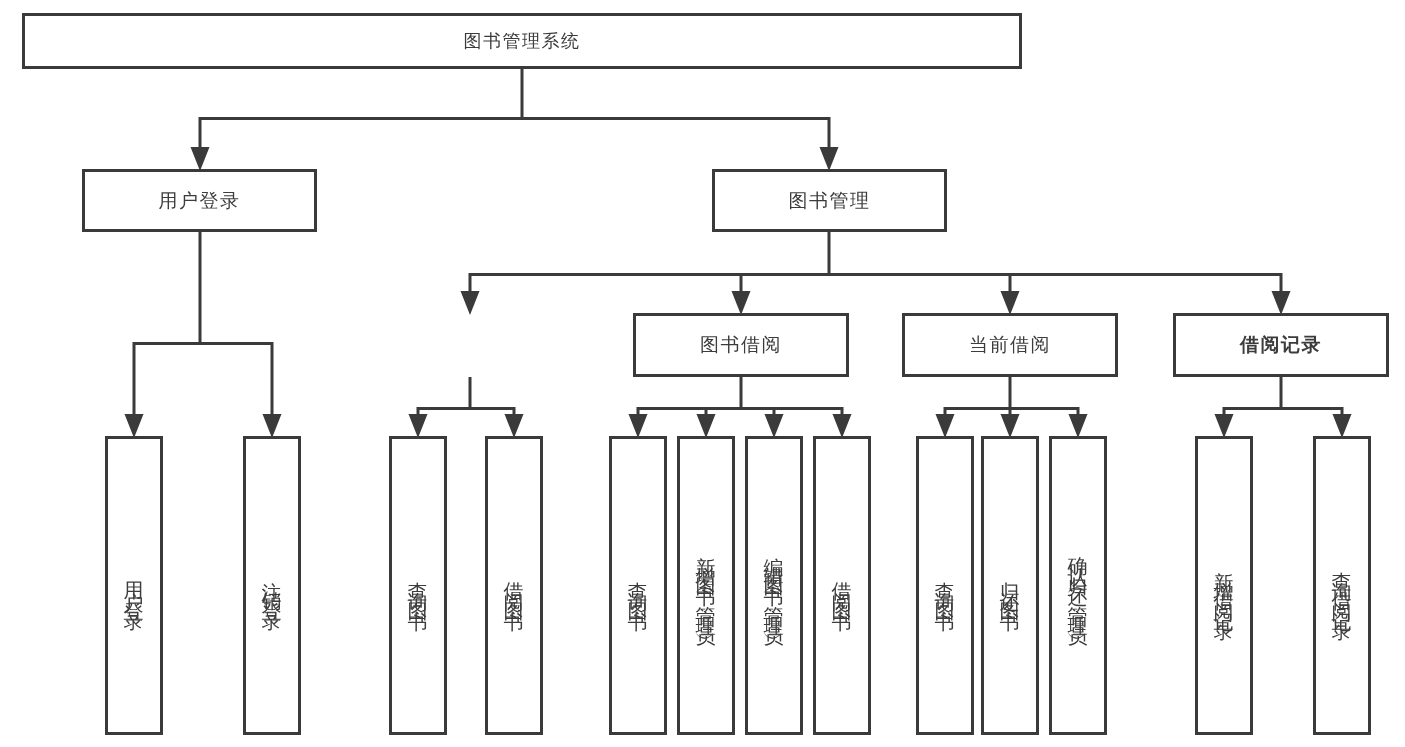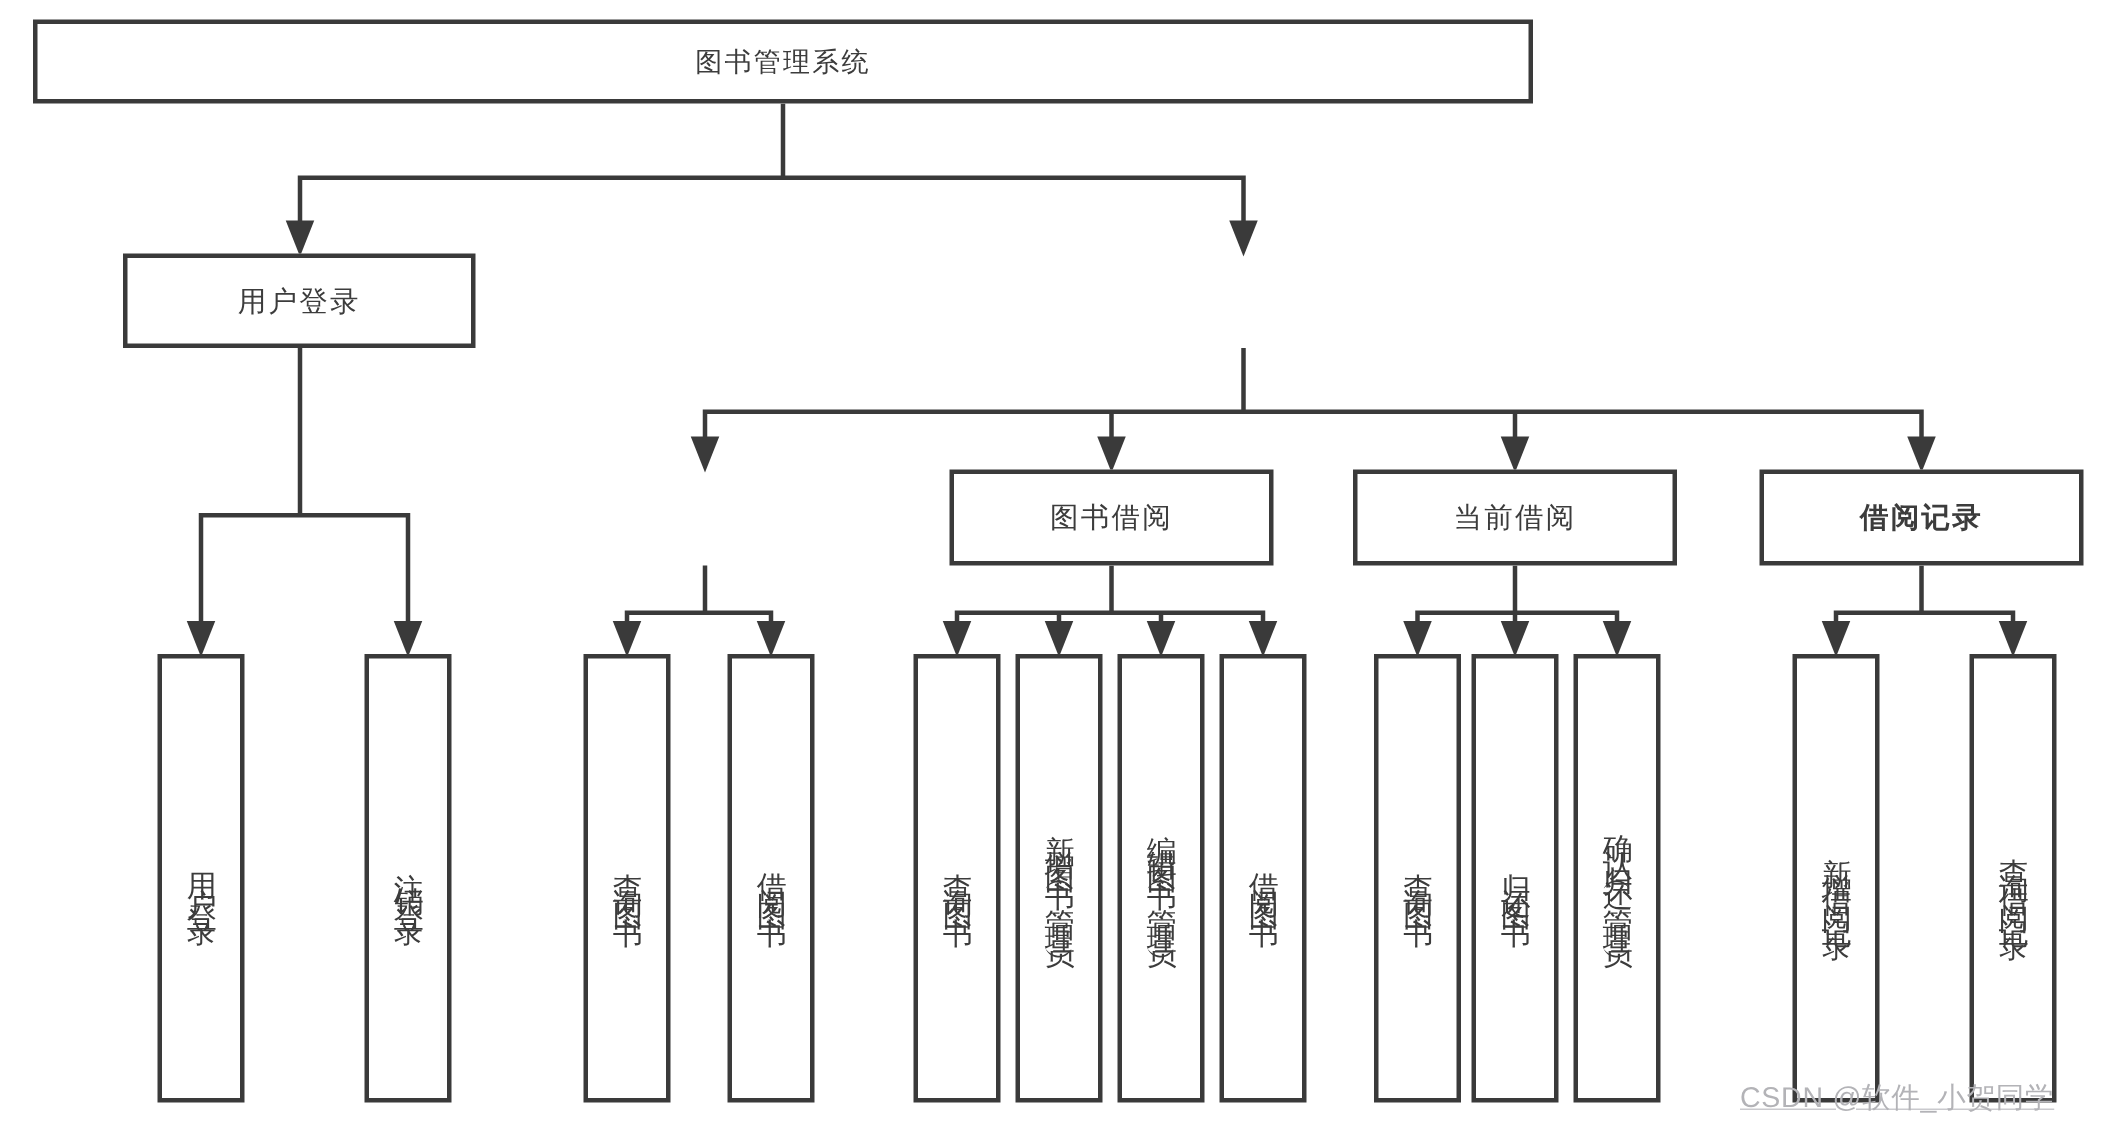--- a/index.html
+++ b/index.html
@@ -106,20 +106,23 @@
     </g>
   </svg>
 
   <div class="box hbox root" style="left:22px; top:13px; width:1000px; height:56px;">
     <span>图书管理系统</span>
   </div>
 
   <div class="box hbox" style="left:82px; top:169px; width:235px; height:63px;">
     <span>用户登录</span>
   </div>
+  <div class="box hbox" style="left:712px; top:169px; width:235px; height:63px;">
+    <span>图书管理</span>
+  </div>
 
   <div class="box hbox" style="left:902px; top:313px; width:216px; height:64px;">
     <span>当前借阅</span>
   </div>
   <div class="box hbox" style="left:633px; top:313px; width:216px; height:64px;">
     <span>图书借阅</span>
   </div>
   <div class="box hbox" style="left:1173px; top:313px; width:216px; height:64px;font-weight:bold;">
     <span>借阅记录</span>
   </div>
@@ -161,15 +164,14 @@
     <span>确认归还（管理员）</span>
   </div>
 
   <div class="box vbox" style="left:1195px; top:436px; width:58px; height:299px;">
     <span>新增借阅记录</span>
   </div>
   <div class="box vbox" style="left:1313px; top:436px; width:58px; height:299px;">
     <span>查询借阅记录</span>
   </div>
 
-  <div id="watermark">CSDN @软件_小贺同学</div>
 
 </div>
 
 </body></html>

